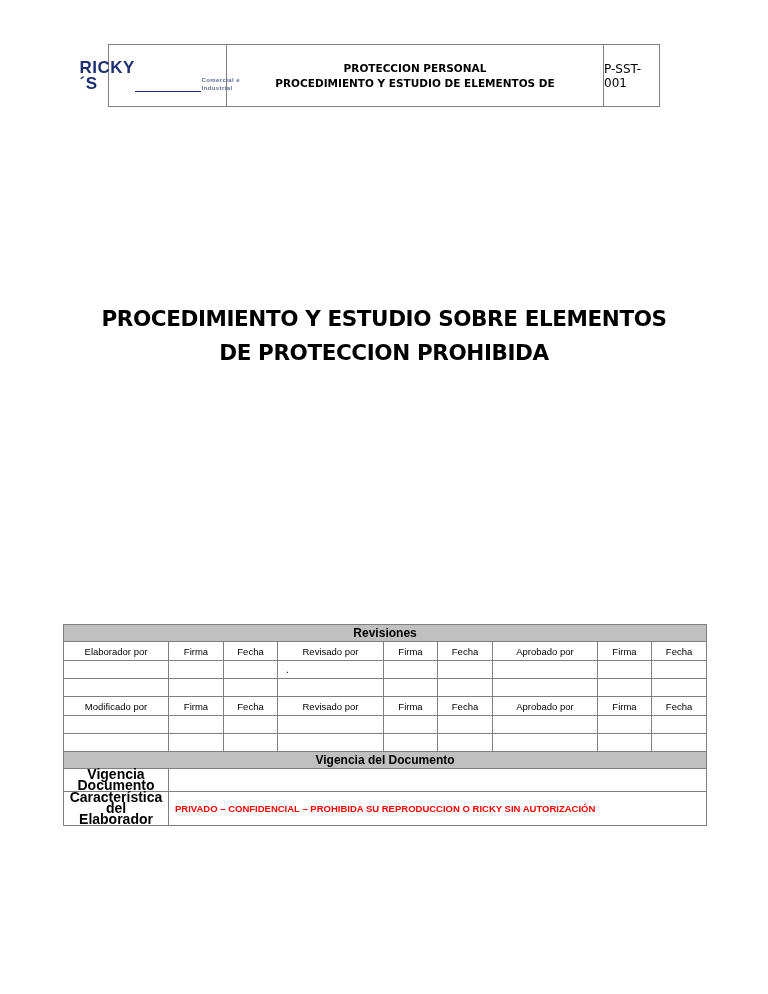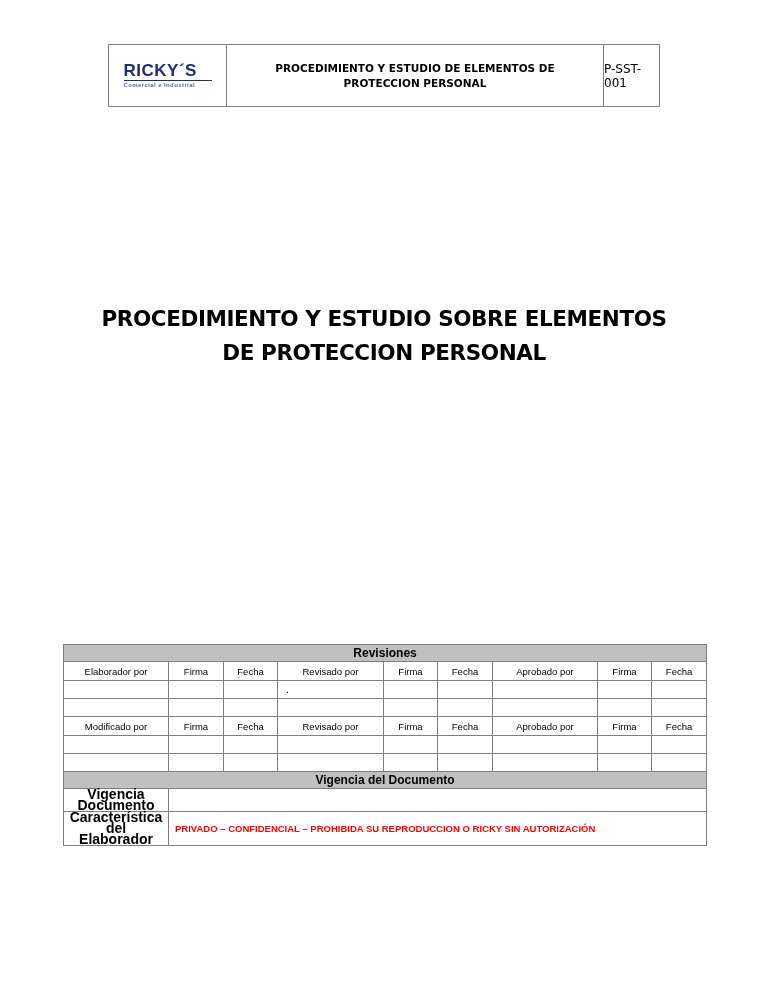--- a/index.html
+++ b/index.html
@@ -4,30 +4,30 @@
 <style>
   html, body { margin: 0; padding: 0; background: #ffffff; }
   body { width: 768px; height: 994px; position: relative; overflow: hidden; font-family: "Liberation Sans", sans-serif; color: #000; }
 
   
   .hdr { position: absolute; left: 108px; top: 44px; width: 552px; height: 63px; border: 1px solid #7f7f7f; box-sizing: border-box; display: flex; }
   .hdr-logo { width: 117px; border-right: 1px solid #7f7f7f; display: flex; align-items: center; justify-content: center; }
   .hdr-title { width: 344px; border-right: 1px solid #7f7f7f; display: flex; align-items: center; justify-content: center; text-align: center; font-family: "DejaVu Sans", sans-serif; font-weight: bold; font-size: 10.5px; line-height: 15px; padding: 0 16px; }
   .hdr-code { flex: 1; display: flex; align-items: center; justify-content: center; font-family: "DejaVu Sans", sans-serif; font-weight: normal; font-size: 12px; }
 
-  .logo { display: flex; flex-direction: column; align-items: flex-start; }
+  .logo { display: flex; align-items: flex-end; }
   .logo-main { font-family: "Liberation Sans", sans-serif; font-weight: 900; font-size: 17px; letter-spacing: 0.5px; color: #1f2f6f; line-height: 16px; }
   .logo-rule { width: 88px; height: 1px; background: #1f2f6f; margin-top: 1px; }
   .logo-sub { font-family: "Liberation Sans", sans-serif; font-size: 6px; font-weight: bold; color: #5b6a9a; letter-spacing: 0.4px; line-height: 8px; }
 
   
   .main-title { position: absolute; left: 60px; top: 266px; width: 648px; text-align: center; font-family: "DejaVu Sans", sans-serif; font-weight: bold; font-size: 21.5px; line-height: 34px; letter-spacing: -0.4px; margin-top: 36px; }
 
   
-  .ctl { position: absolute; left: 63px; top: 624px; width: 643px; border-collapse: collapse; table-layout: fixed; font-family: "Liberation Sans", sans-serif; margin-top: 20px; }
+  .ctl { position: absolute; left: 63px; top: 624px; width: 643px; border-collapse: collapse; table-layout: fixed; font-family: "Liberation Sans", sans-serif; }
   .ctl td { border: 1px solid #7f7f7f; padding: 0; font-size: 9.5px; text-align: center; vertical-align: middle; }
   .ctl .band td { background: #c0c0c0; font-weight: bold; font-size: 12px; height: 16px; }
   .ctl .colhdr td { font-weight: normal; height: 18px; }
   .ctl .data td { height: 17px; font-size: 10px; }
   .ctl .dot { text-align: left; padding-left: 8px; }
   .ctl .lbl { font-weight: bold; font-size: 14px; line-height: 11px; }
   .ctl .vig td { height: 18px; }
   .ctl .car td { height: 23px; }
   .ctl .conf { color: #ff0000; font-weight: bold; font-size: 9.5px; text-align: left; padding-left: 6px; }
 </style>
@@ -37,30 +37,30 @@
 <div class="hdr">
   <div class="hdr-logo">
     <div class="logo">
       <span class="logo-main">RICKY´S</span>
       <span class="logo-rule"></span>
       <span class="logo-sub">Comercial e Industrial</span>
     </div>
   </div>
   <div class="hdr-title">
     <div>
+      <div>PROTECCION PERSONAL</div>
       <div>PROCEDIMIENTO Y ESTUDIO DE ELEMENTOS DE</div>
-      <div>PROTECCION PERSONAL</div>
     </div>
   </div>
   <div class="hdr-code">P-SST-001</div>
 </div>
 
 <div class="main-title">
   <div>PROCEDIMIENTO Y ESTUDIO SOBRE ELEMENTOS</div>
-  <div>DE PROTECCION PERSONAL</div>
+  <div>DE PROTECCION PROHIBIDA</div>
 </div>
 
 <table class="ctl">
   <colgroup>
     <col style="width:105px">
       <col style="width:55px">
       <col style="width:54px">
     <col style="width:106px">
       <col style="width:54px">
       <col style="width:55px">

